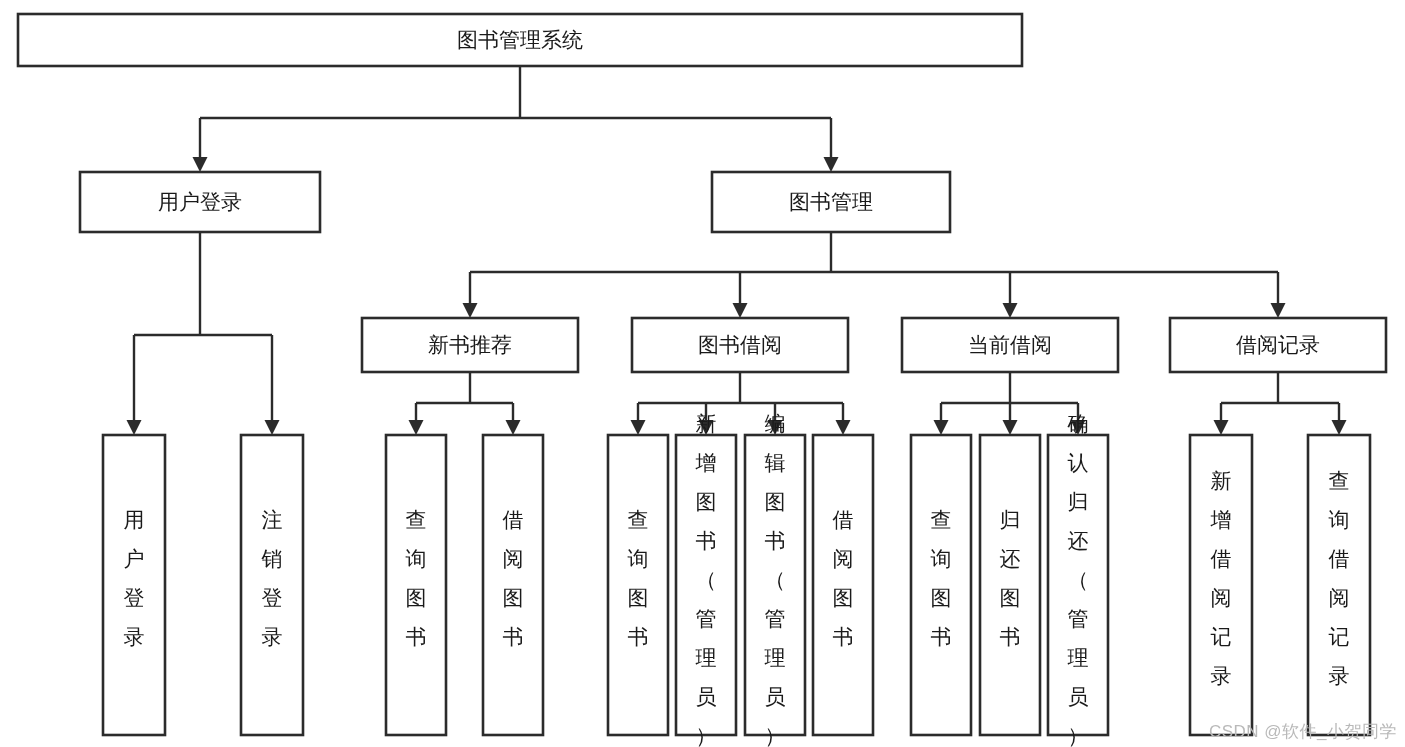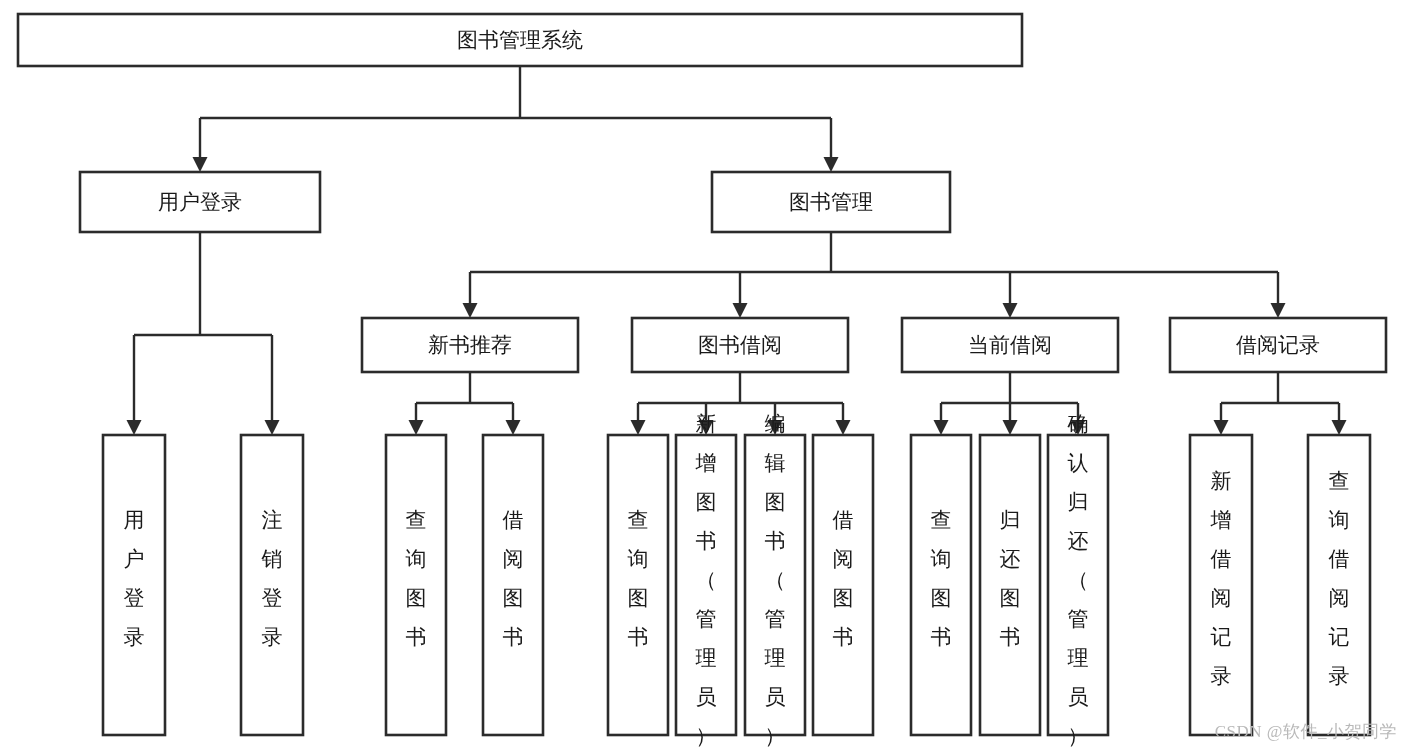--- a/index.html
+++ b/index.html
@@ -51,21 +51,21 @@
   .node-label-v {
     fill: #1a1a1a;
     font-family: "Liberation Sans", "DejaVu Sans", sans-serif;
     font-size: 21px;
     text-anchor: middle;
   }
   .watermark {
     position: absolute;
     right: 8px;
     bottom: 4px;
-    font-family: Liberation Serif, serif;
+    font-family: Liberation Sans, sans-serif;
     font-size: 17px;
     color: #b9b9b9;
     letter-spacing: 0.5px;
     white-space: nowrap;
     user-select: none;
   }
 </style>
 </head>
 <body>
 

